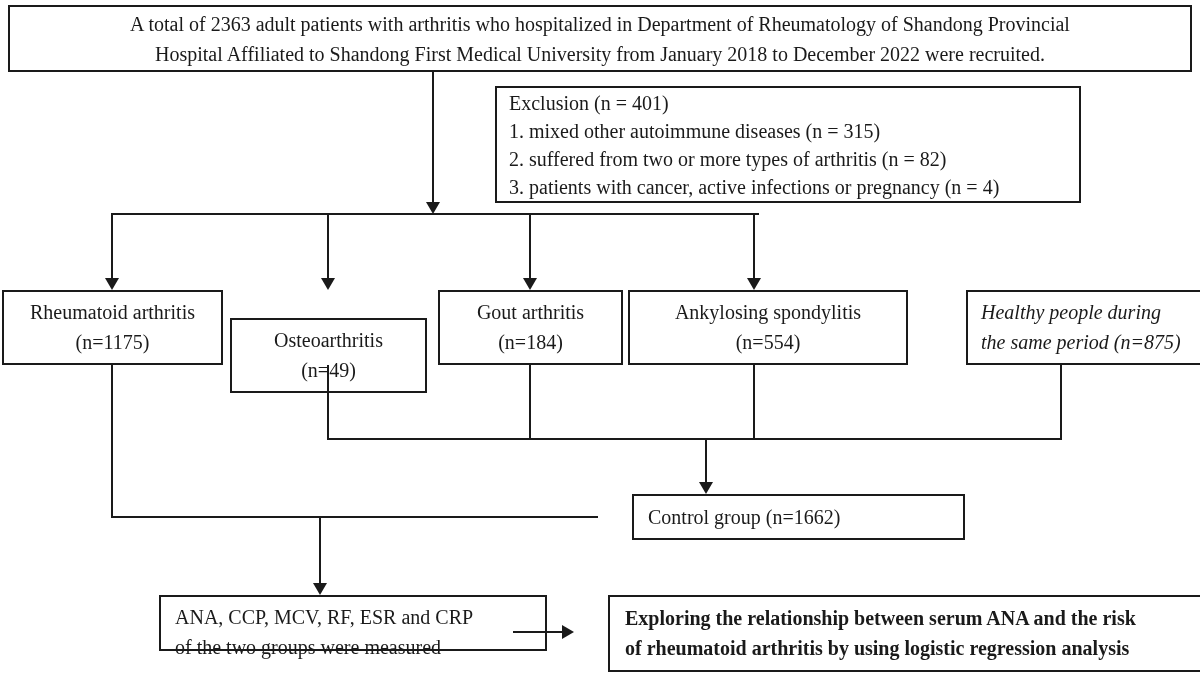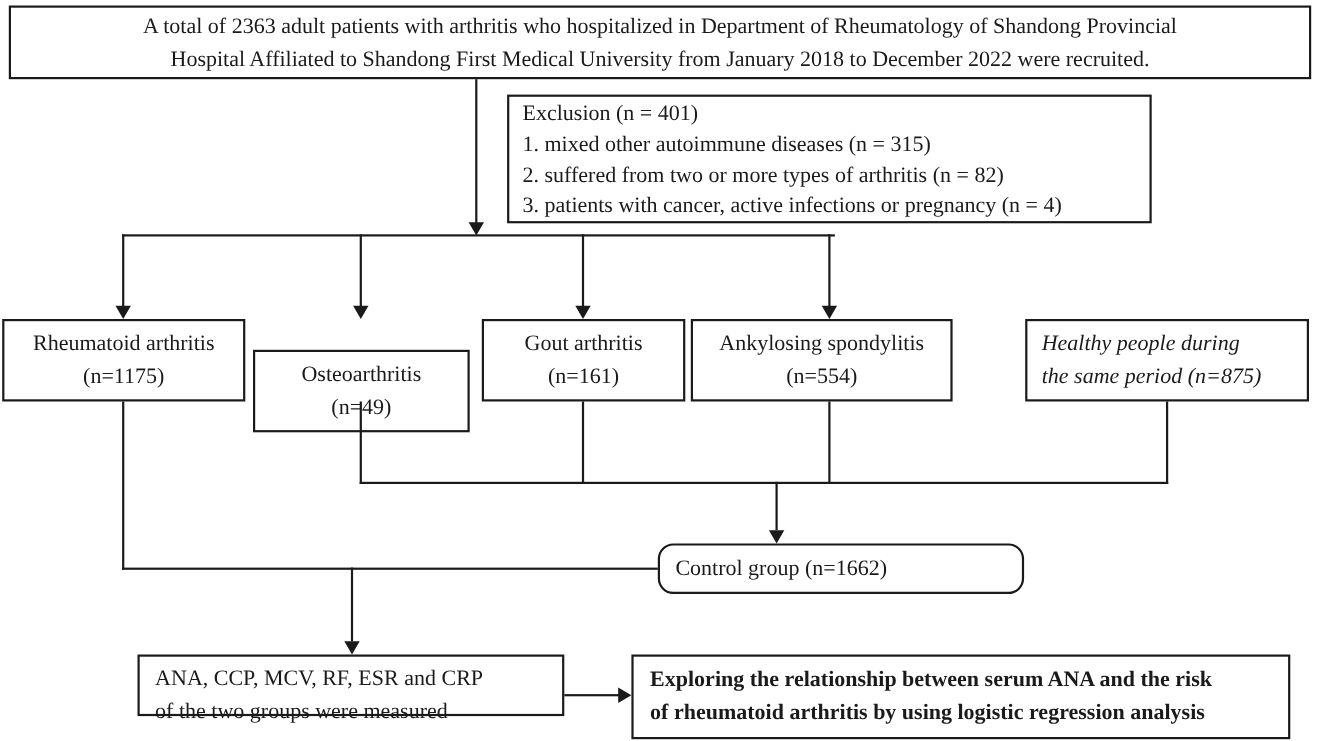--- a/index.html
+++ b/index.html
@@ -18,21 +18,21 @@
   }
   .box {
     position: absolute;
     box-sizing: border-box;
     border: 2px solid #1a1a1a;
     background: #ffffff;
     font-size: 20px;
     line-height: 30px;
   }
   .box.center { text-align: center; }
-  .box.left   { text-align: left; }
+  .box.left   { text-align: left; margin-left: 34px; }
   .hline, .vline {
     position: absolute;
     background: #1a1a1a;
   }
   .hline { height: 2px; }
   .vline { width: 2px; }
   .arrow-down {
     position: absolute;
     width: 0; height: 0;
     border-left: 7px solid transparent;
@@ -86,44 +86,44 @@
     <div>(n=1175)</div>
   </div>
 
   <div class="box center" style="left:230px; top:290px; width:197px; height:75px; padding-top:5px;margin-top:28px;">
     <div>Osteoarthritis</div>
     <div>(n=49)</div>
   </div>
 
   <div class="box center" style="left:438px; top:290px; width:185px; height:75px; padding-top:5px;">
     <div>Gout arthritis</div>
-    <div>(n=161)</div>
+    <div>(n=184)</div>
   </div>
 
-  <div class="box center" style="left:628px; top:290px; width:238px; height:75px; padding-top:5px;">
+  <div class="box center" style="left:628px; top:290px; width:280px; height:75px; padding-top:5px;">
     <div>Ankylosing spondylitis</div>
     <div>(n=554)</div>
   </div>
 
   <div class="box left" style="left:932px; top:290px; width:258px; height:75px; padding:5px 0 0 13px;font-style:italic;">
     <div>Healthy people during</div>
     <div>the same period (n=875)</div>
   </div>
 
   <div class="vline" style="left:327px; top:365px; height:75px;"></div>
   <div class="vline" style="left:529px; top:365px; height:75px;"></div>
   <div class="vline" style="left:753px; top:365px; height:75px;"></div>
   <div class="vline" style="left:1060px; top:365px; height:75px;"></div>
 
   <div class="hline" style="left:327px; top:438px; width:735px;"></div>
 
   <div class="vline" style="left:705px; top:438px; height:44px;"></div>
   <div class="arrow-down" style="left:699px; top:482px;"></div>
 
-  <div class="box left" style="left:598px; top:494px; width:333px; height:46px; padding-left:14px; line-height:42px;border-radius:14px;">
+  <div class="box left" style="left:598px; top:494px; width:333px; height:46px; padding-left:14px; line-height:42px;">
     <div>Control group (n=1662)</div>
   </div>
 
   <div class="vline" style="left:111px; top:365px; height:153px;"></div>
   <div class="hline" style="left:111px; top:516px; width:487px;"></div>
 
   <div class="vline" style="left:319px; top:516px; height:67px;"></div>
   <div class="arrow-down" style="left:313px; top:583px;"></div>
 
   <div class="box left" style="left:125px; top:595px; width:388px; height:56px; padding:5px 0 0 14px;">

